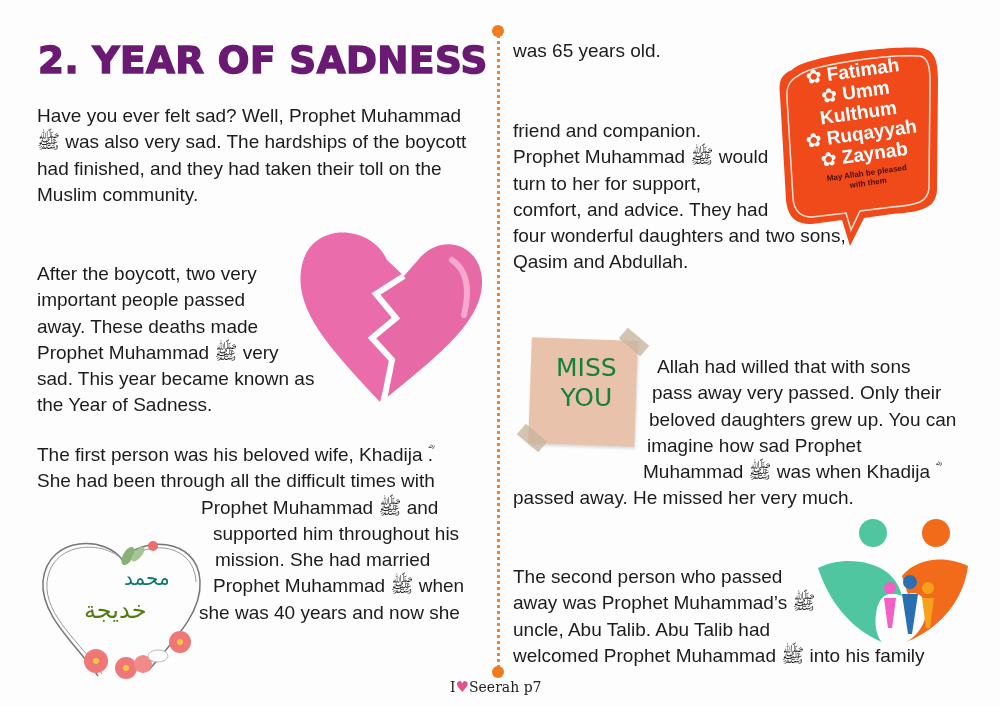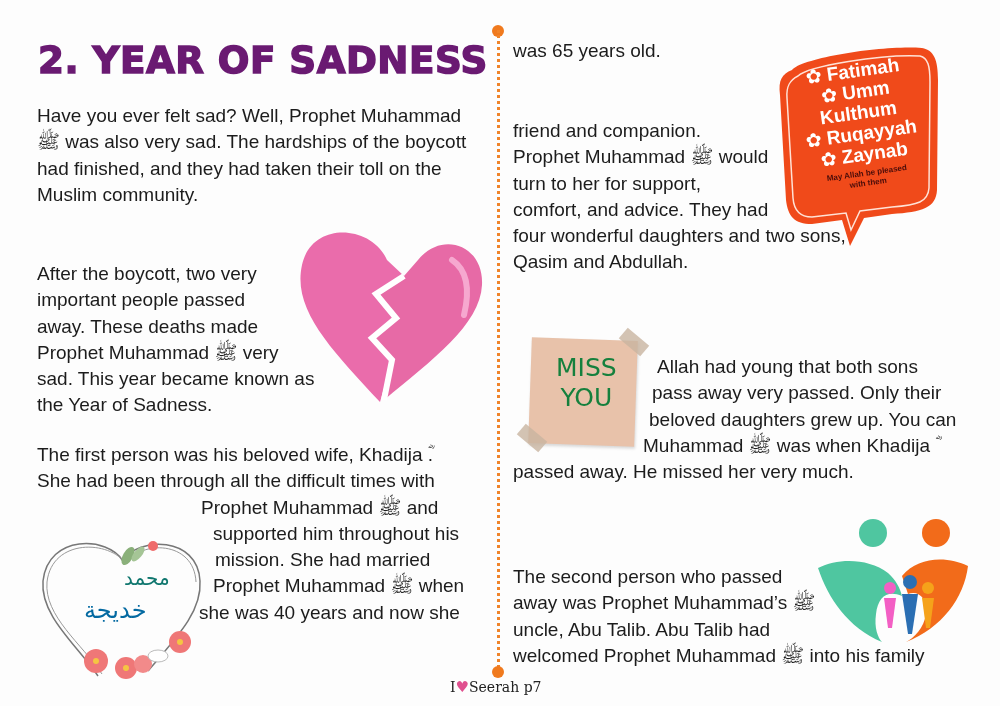--- a/index.html
+++ b/index.html
@@ -79,21 +79,21 @@
     <circle cx="58" cy="125" r="12" fill="#ef7777"></circle>
     <circle cx="58" cy="125" r="3" fill="#f5c542"></circle>
     <circle cx="88" cy="132" r="11" fill="#ef7777"></circle>
     <circle cx="88" cy="132" r="3" fill="#f5c542"></circle>
     <circle cx="105" cy="128" r="9" fill="#f28a8a"></circle>
     <circle cx="142" cy="106" r="11" fill="#ef7777"></circle>
     <circle cx="142" cy="106" r="3" fill="#f5c542"></circle>
     <ellipse cx="120" cy="120" rx="10" ry="6" fill="#fff" stroke="#bbb"></ellipse>
   </svg>
   <div style="position:absolute; left:86px; top:30px; color:#0f766e; font-family:'DejaVu Sans', sans-serif; font-size:20px; direction:rtl;">محمد</div>
-  <div style="position:absolute; left:46px; top:60px; color:#0369a1; font-family:'DejaVu Sans', sans-serif; font-size:24px; direction:rtl;">خديجة</div>
+  <div style="position:absolute; left:46px; top:60px; color:#4d7c0f; font-family:'DejaVu Sans', sans-serif; font-size:24px; direction:rtl;">خديجة</div>
 </div>
 
 <div class="abs para" style="left:513px; top:38px;">
   <span class="line">was 65 years old.</span>
 </div>
 
 <div class="abs para" style="left:513px; top:118px;">
   <span class="line">friend and companion.</span>
   <span class="line">Prophet Muhammad ﷺ would</span>
   <span class="line">turn to her for support,</span>
@@ -124,23 +124,24 @@
   <div style="position:absolute; left:10px; top:6px; width:106px; height:106px; background:#e8c2aa; transform:rotate(2deg); box-shadow:1px 2px 3px rgba(0,0,0,0.15);"></div>
   <div style="position:absolute; left:100px; top:2px; width:28px; height:14px; background:rgba(200,180,160,0.8); transform:rotate(40deg);"></div>
   <div style="position:absolute; left:-2px; top:98px; width:28px; height:14px; background:rgba(200,180,160,0.8); transform:rotate(40deg);"></div>
   <div style="position:absolute; left:36px; top:20px; color:#15803d; font-family:'DejaVu Sans', sans-serif; font-size:25px; line-height:30px; text-align:center;">
     <div>MISS</div>
     <div>YOU</div>
   </div>
 </div>
 
 <div class="abs para" style="left:513px; top:354px;">
-  <span class="line" style="margin-left:144px;">Allah had young that both sons</span>
+  <span class="line" style="margin-left:144px;">Allah had willed that with sons</span>
   <span class="line" style="margin-left:139px;">pass away very passed. Only their</span>
   <span class="line" style="margin-left:136px;">beloved daughters grew up. You can</span>
+  <span class="line" style="margin-left:134px;">imagine how sad Prophet</span>
   <span class="line" style="margin-left:130px;">Muhammad ﷺ was when Khadija ؓ</span>
   <span class="line">passed away. He missed her very much.</span>
 </div>
 
 <div class="abs para" style="left:513px; top:564px;">
   <span class="line">The second person who passed</span>
   <span class="line">away was Prophet Muhammad’s ﷺ</span>
   <span class="line">uncle, Abu Talib. Abu Talib had</span>
   <span class="line">welcomed Prophet Muhammad ﷺ into his family</span>
 </div>

